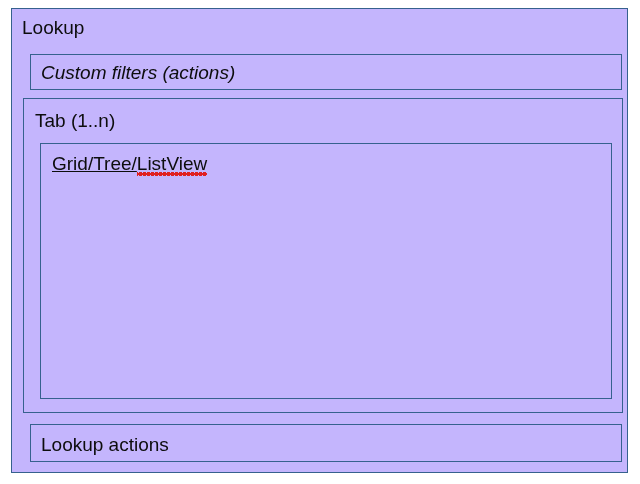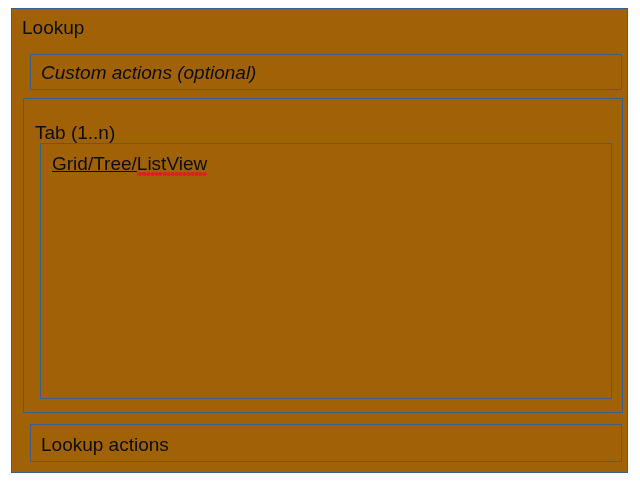--- a/index.html
+++ b/index.html
@@ -20,21 +20,21 @@
     position: relative;
     width: 640px;
     height: 484px;
     background: #ffffff;
   }
 
   
   .box {
     position: absolute;
     box-sizing: border-box;
-    background: #a16207;
+    background: #c4b5fd;
     border: 1px solid #36618e;
   }
 
   
   #lookup-frame {
     left: 11px;
     top: 8px;
     width: 617px;
     height: 465px;
   }
@@ -69,21 +69,21 @@
 
   
   #tab-box {
     left: 11px;
     top: 89px;
     width: 600px;
     height: 315px;
   }
   #tab-label {
     left: 11px;
-    top: 24px;
+    top: 12px;
   }
 
   
   #grid-box {
     left: 16px;
     top: 44px;
     width: 572px;
     height: 256px;
   }
   #grid-label {
@@ -133,21 +133,21 @@
 </head>
 <body>
 
 <div id="canvas">
 
   <div class="box" id="lookup-frame">
 
     <div class="box-label" id="lookup-title">Lookup</div>
 
     <div class="box" id="filters-box">
-      <div class="box-label" id="filters-label">Custom actions (optional)</div>
+      <div class="box-label" id="filters-label">Custom filters (actions)</div>
     </div>
 
     <div class="box" id="tab-box">
 
       <div class="box-label" id="tab-label">Tab (1..n)</div>
 
       <div class="box" id="grid-box">
         <div class="box-label" id="grid-label"><span>Grid/Tree/</span><span class="misspelled">ListView</span></div>
       </div>
 

